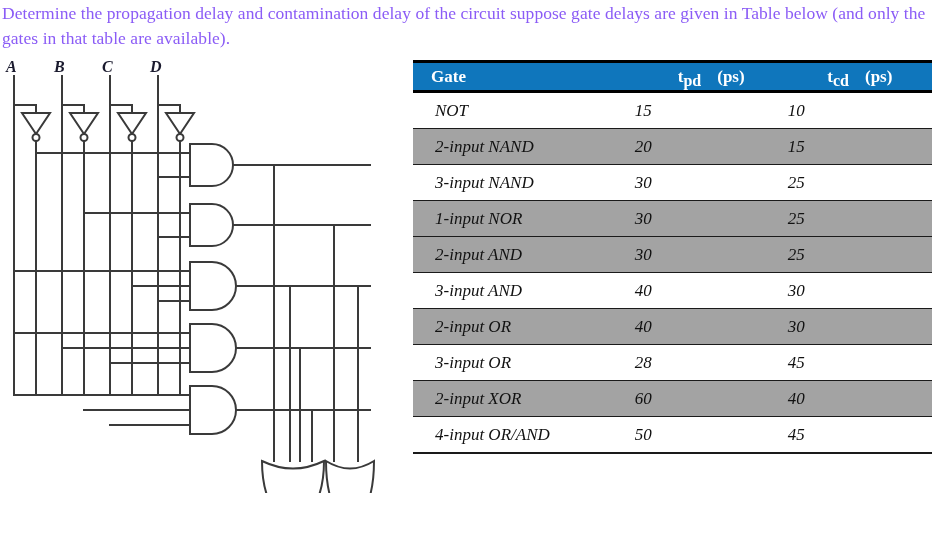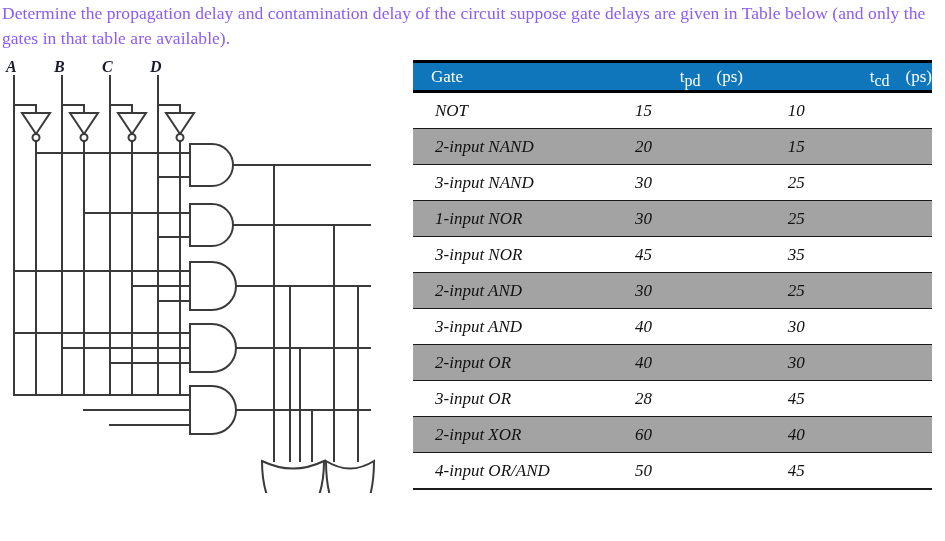--- a/index.html
+++ b/index.html
@@ -55,30 +55,30 @@
     border-collapse: collapse;
     font-size: 17px;
   }
   #delay-table th, #delay-table td {
     padding: 0;
     margin: 0;
   }
   #delay-table thead th {
     background: #0f76bc;
     color: #ffffff;
-    font-weight: normal;
+    font-weight: bold;
     height: 27px;
     line-height: 27px;
     vertical-align: middle;
     border-top: 3px solid #000000;
     border-bottom: 3px solid #000000;
   }
   .th-gate   { text-align: left;   padding-left: 18px !important; width: 212px; }
   .th-tpd    { text-align: center; width: 158px; }
-  .th-tcd    { text-align: right; width: 149px; }
+  .th-tcd    { text-align: center; width: 149px; }
 
   #delay-table tbody tr {
     height: 35px;
     font-style: italic;
   }
   #delay-table tbody tr.alt {
     background: #a3a3a3;
   }
   #delay-table tbody tr td {
     border-bottom: 1.6px solid #1a1a1a;
@@ -216,25 +216,20 @@
       <tr>
         <td class="c-gate">3-input NAND</td>
         <td class="c-num">30</td>
         <td class="c-num">25</td>
       </tr>
       <tr class="alt">
         <td class="c-gate">1-input NOR</td>
         <td class="c-num">30</td>
         <td class="c-num">25</td>
       </tr>
-      <tr>
-        <td class="c-gate">3-input NOR</td>
-        <td class="c-num">45</td>
-        <td class="c-num">35</td>
-      </tr>
       <tr class="alt">
         <td class="c-gate">2-input AND</td>
         <td class="c-num">30</td>
         <td class="c-num">25</td>
       </tr>
       <tr>
         <td class="c-gate">3-input AND</td>
         <td class="c-num">40</td>
         <td class="c-num">30</td>
       </tr>

